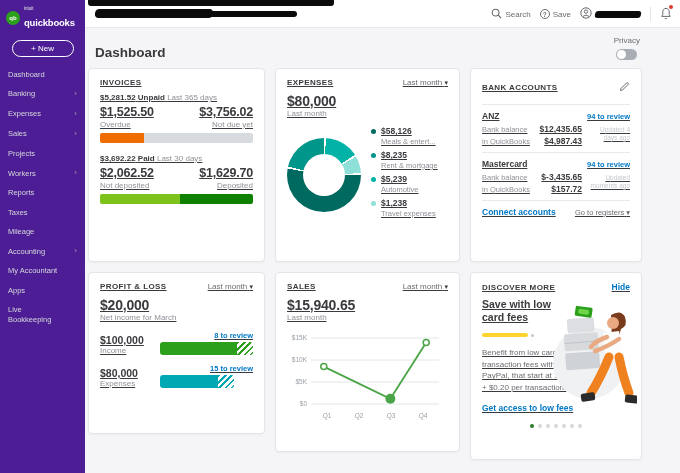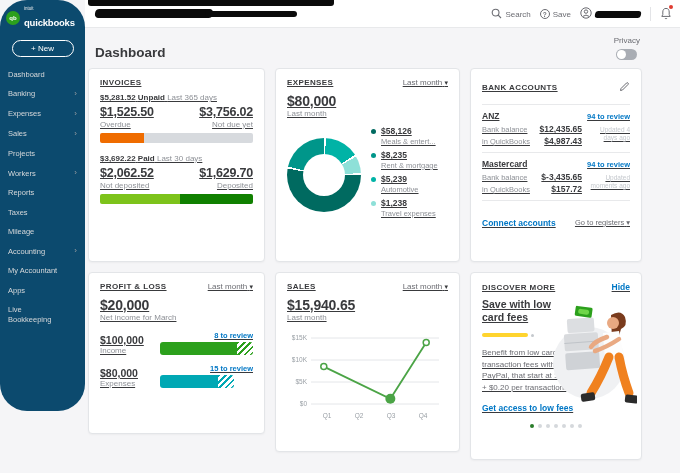--- a/index.html
+++ b/index.html
@@ -1,21 +1,21 @@
 <!DOCTYPE html>
 <html><head>
 <meta charset="utf-8">
 <style>
   *{margin:0;padding:0;box-sizing:border-box;}
   html,body{background:#fff;}
   body{font-family:"Liberation Sans",sans-serif;color:#393a3d;}
   .app{position:relative;width:680px;height:473px;overflow:hidden;background:#f5f5f7;}
 
   
-  .sidebar{position:absolute;left:0;top:0;width:85px;height:411px;background:#0c4a6e;z-index:3;border-radius:27px;}
+  .sidebar{position:absolute;left:0;top:0;width:85px;height:473px;background:#4c1d95;z-index:3;}
   .logo-area{display:flex;align-items:center;gap:4px;padding:7px 6px 4px 6px;}
   .logo-mark{width:14px;height:14px;border-radius:50%;background:#2ca01c;color:#fff;font-size:6px;font-weight:bold;display:flex;align-items:center;justify-content:center;flex:none;}
   .logo-text{color:#fff;line-height:1;}
   .logo-text .intuit{font-size:4.5px;display:block;margin-bottom:1px;color:#e8e9ea;}
   .logo-text .qb{font-size:9.5px;font-weight:bold;letter-spacing:-.2px;}
   .new-btn{display:flex;align-items:center;justify-content:center;width:62px;height:17px;margin:7px auto 8px auto;border:1.5px solid #fff;border-radius:10px;background:transparent;color:#fff;font-size:8px;font-family:inherit;cursor:pointer;}
   .nav{display:flex;flex-direction:column;}
   .nav-item{display:flex;align-items:center;justify-content:space-between;padding:5px 8px;color:#d6d8da;font-size:7.5px;line-height:1.25;cursor:pointer;}
   .nav-item .chev{color:#9b9ea2;font-size:8px;flex:none;margin-left:3px;}
   .nav-item span:first-child{max-width:58px;}
@@ -73,21 +73,21 @@
   
   .acct{padding:6px 0;border-bottom:1px solid #e8e9eb;}
   .acct:first-of-type{border-top:1px solid #e8e9eb;margin-top:8px;}
   .acct-top{display:flex;justify-content:space-between;align-items:baseline;margin-bottom:3px;}
   .acct-name{font-size:8.5px;font-weight:bold;}
   .acct-review{font-size:7.5px;}
   .acct-grid{display:grid;grid-template-columns:50px 1fr 42px;column-gap:6px;row-gap:2px;align-items:baseline;}
   .acct-lbl{font-size:7.5px;color:#8d9096;}
   .acct-val{font-size:8.5px;font-weight:bold;text-align:right;}
   .acct-upd{grid-row:1/3;grid-column:3;font-size:6.5px;color:#c4c8cd;text-align:right;line-height:1.3;}
-  .bank-foot{display:flex;justify-content:space-between;align-items:flex-start;margin-top:17px;}
+  .bank-foot{display:flex;justify-content:space-between;align-items:flex-end;margin-top:6px;}
   .bank-foot .registers{font-size:7.5px;color:#6b6c72;cursor:pointer;}
 
   
   .pnl-row{display:grid;grid-template-columns:52px 1fr;column-gap:8px;margin-top:9px;align-items:end;}
   .pnl-amt{font-size:10.5px;font-weight:bold;}
   .pnl-lbl{font-size:8px;color:#8d9096;}
   .pnl-review{font-size:7.5px;text-align:right;margin-bottom:2px;}
   .pnl-bar{height:13px;border-radius:3px;overflow:hidden;display:flex;}
   .pnl-bar .solid{flex:1;}
   .pnl-bar .hatch{width:16px;}

